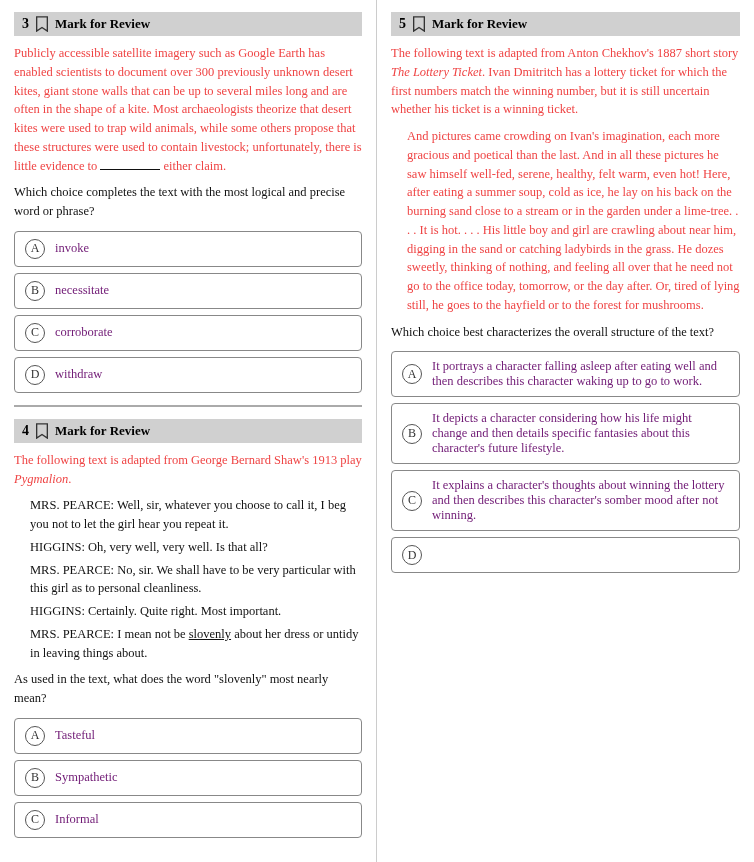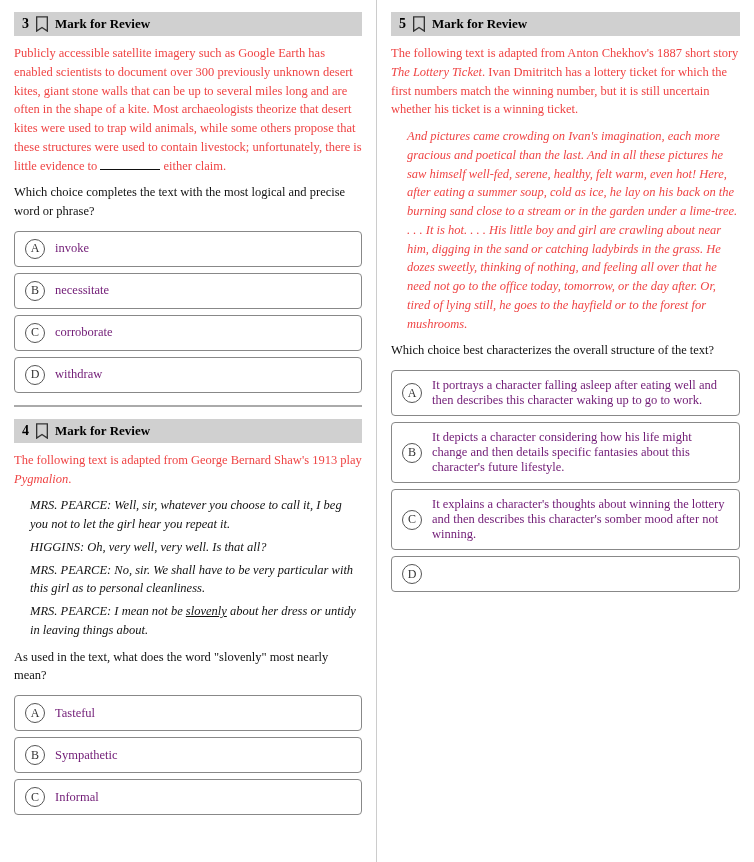--- a/index.html
+++ b/index.html
@@ -95,21 +95,20 @@
     .option-label {
       font-size: 12.5px;
       color: #701a75;
     }
     .passage-block {
       margin-left: 16px;
       margin-bottom: 8px;
       font-size: 12.5px;
       line-height: 1.55;
       color: #111;
-      font-style: italic;
     }
     .dialogue-line {
       margin-bottom: 4px;
       font-size: 12.5px;
       line-height: 1.5;
       color: #111;
     }
     .section-divider {
       border: none;
       border-top: 2px solid #aaa;
@@ -170,20 +169,21 @@
         </span>
         <span>Mark for Review</span>
       </div>
 
       <p class="question-text">The following text is adapted from George Bernard Shaw's 1913 play <em>Pygmalion</em>.</p>
 
       <div class="passage-block">
         <p class="dialogue-line">MRS. PEARCE: Well, sir, whatever you choose to call it, I beg you not to let the girl hear you repeat it.</p>
         <p class="dialogue-line">HIGGINS: Oh, very well, very well. Is that all?</p>
         <p class="dialogue-line">MRS. PEARCE: No, sir. We shall have to be very particular with this girl as to personal cleanliness.</p>
+        <p class="dialogue-line">HIGGINS: Certainly. Quite right. Most important.</p>
         <p class="dialogue-line">MRS. PEARCE: I mean not be <u>slovenly</u> about her dress or untidy in leaving things about.</p>
       </div>
 
       <p class="prompt">As used in the text, what does the word "slovenly" most nearly mean?</p>
 
       <div>
         <div class="answer-option">
           <span class="option-circle">A</span>
           <span class="option-label">Tasteful</span>
         </div>

